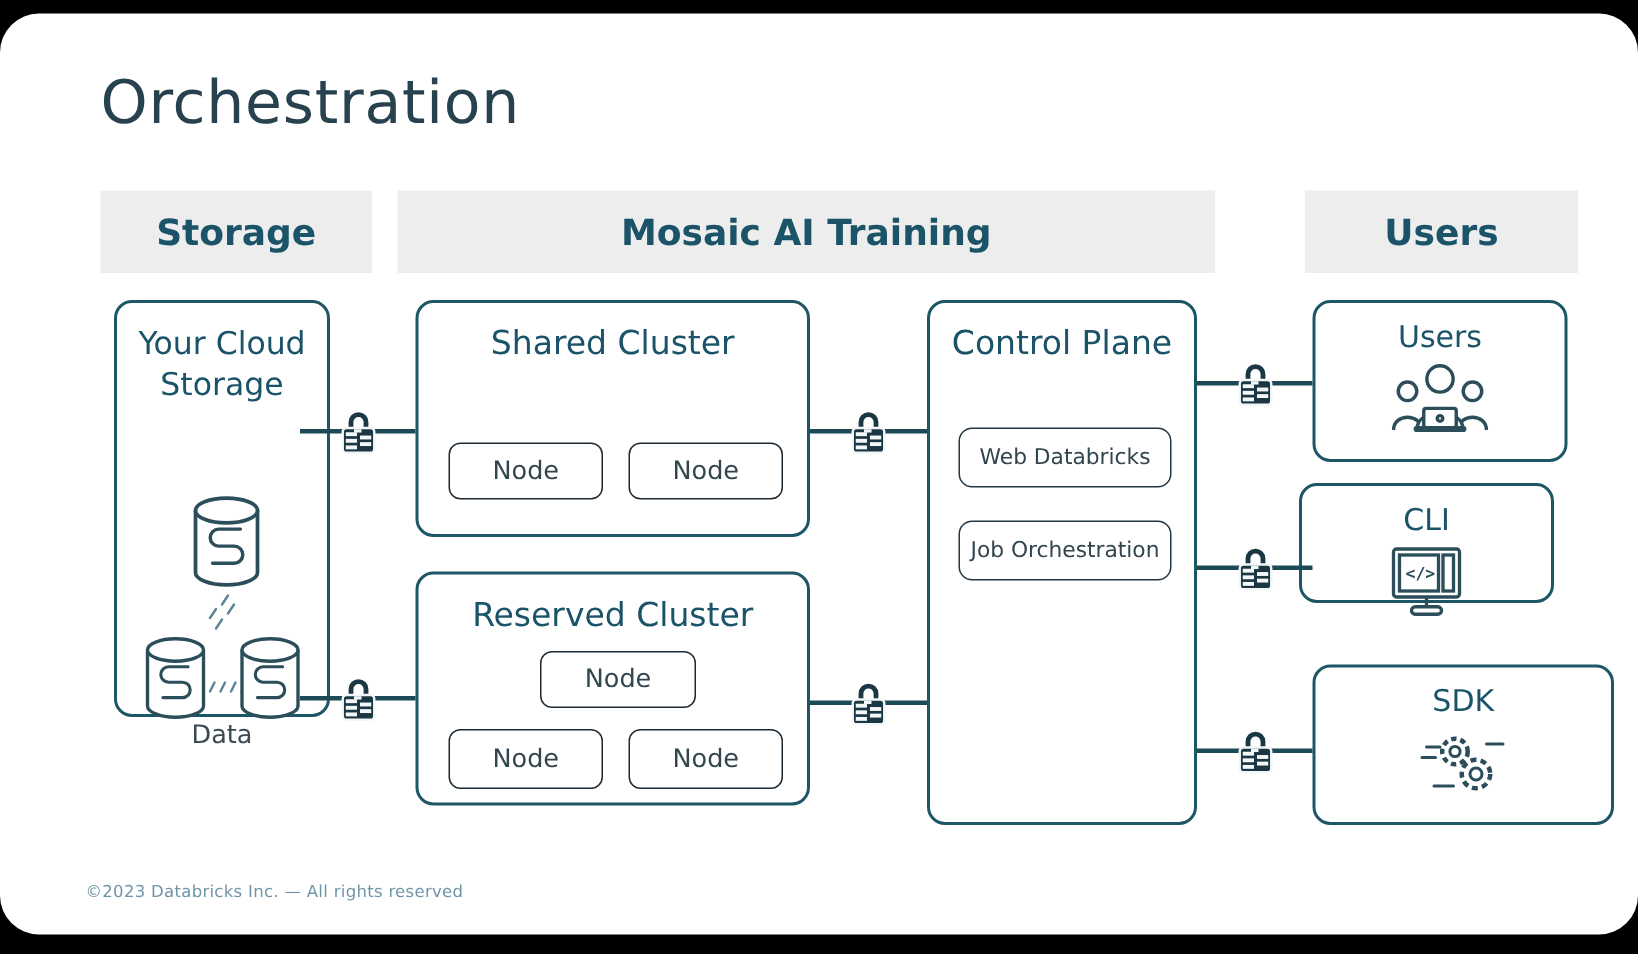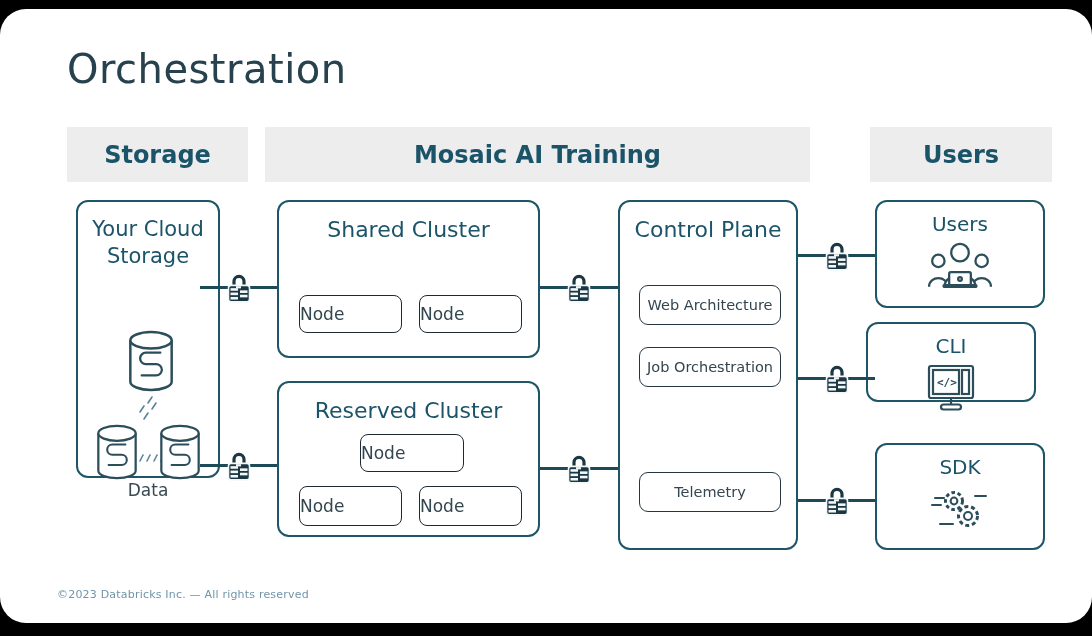--- a/index.html
+++ b/index.html
@@ -22,31 +22,31 @@
   .storage-box{left:56px;top:200px;width:144px;height:278px;margin-left:20px;}
   .storage-box .box-title{margin-top:14px;font-size:21px;line-height:1.3;}
   .data-label{position:absolute;left:0;width:100%;top:278px;text-align:center;
               font-size:17px;color:#3a4a52;}
 
   .shared-box{left:277px;top:200px;width:263px;height:158px;}
   .reserved-box{left:277px;top:381px;width:263px;height:156px;}
   .cluster-title{margin-top:15px;font-size:22px;}
 
   .node{position:absolute;border:1.5px solid #1e2a33;border-radius:8px;background:#fff;
-        display:flex;align-items:center;justify-content:flex-start;font-size:17px;color:#33454f;box-sizing:border-box;}
+        display:flex;align-items:center;justify-content:center;font-size:17px;color:#33454f;box-sizing:border-box;}
 
   .control-box{left:618px;top:200px;width:180px;height:350px;}
   .control-box .box-title{margin-top:15px;font-size:22px;}
   .svc{position:absolute;left:19px;width:142px;height:40px;border:1.5px solid #233642;border-radius:9px;
        background:#fff;display:flex;align-items:center;justify-content:center;text-align:center;
        font-size:14.5px;line-height:1.15;color:#33454f;box-sizing:border-box;}
 
   .users-box{left:875px;top:200px;width:170px;height:108px;}
   .cli-box{left:866px;top:322px;width:170px;height:80px;}
-  .sdk-box{left:875px;top:443px;width:170px;height:107px;}
+  .sdk-box{left:875px;top:443px;width:201px;height:107px;}
   .user-title{margin-top:10px;font-size:20px;}
   .icon-wrap{position:absolute;left:0;width:100%;display:flex;justify-content:center;}
 
   .connector{position:absolute;height:3px;background:#1d4a57;}
   .lock{position:absolute;left:50%;top:50%;transform:translate(-50%,-52%);}
 
   .footer{position:absolute;left:57px;top:588px;font-size:11px;font-weight:500;
           color:#7095a9;letter-spacing:.2px;}
 
   .db-icon{position:absolute;}
@@ -131,27 +131,24 @@
       <span>Node</span>
     </div>
     <div class="node" style="left:140px;top:103px;width:103px;height:40px">
       <span>Node</span>
     </div>
   </div>
 
   <div class="box control-box">
     <div class="box-title">Control Plane</div>
     <div class="svc" style="top:83px">
-      <span>Web Architecture</span>
+      <span>Web Databricks</span>
     </div>
     <div class="svc" style="top:145px">
       <span>Job Orchestration</span>
-    </div>
-    <div class="svc" style="top:270px">
-      <span>Telemetry</span>
     </div>
   </div>
 
   <div class="box users-box">
     <div class="box-title user-title">Users</div>
     <div class="icon-wrap" style="top:40px">
       <svg width="66" height="46" viewBox="0 0 64 44">
         <g stroke="#2c4d5a" stroke-width="2.2" fill="#fff">
           <circle cx="11" cy="18" r="6"></circle>
           <path d="M2 43 c0-11 18-11 18 0"></path>

